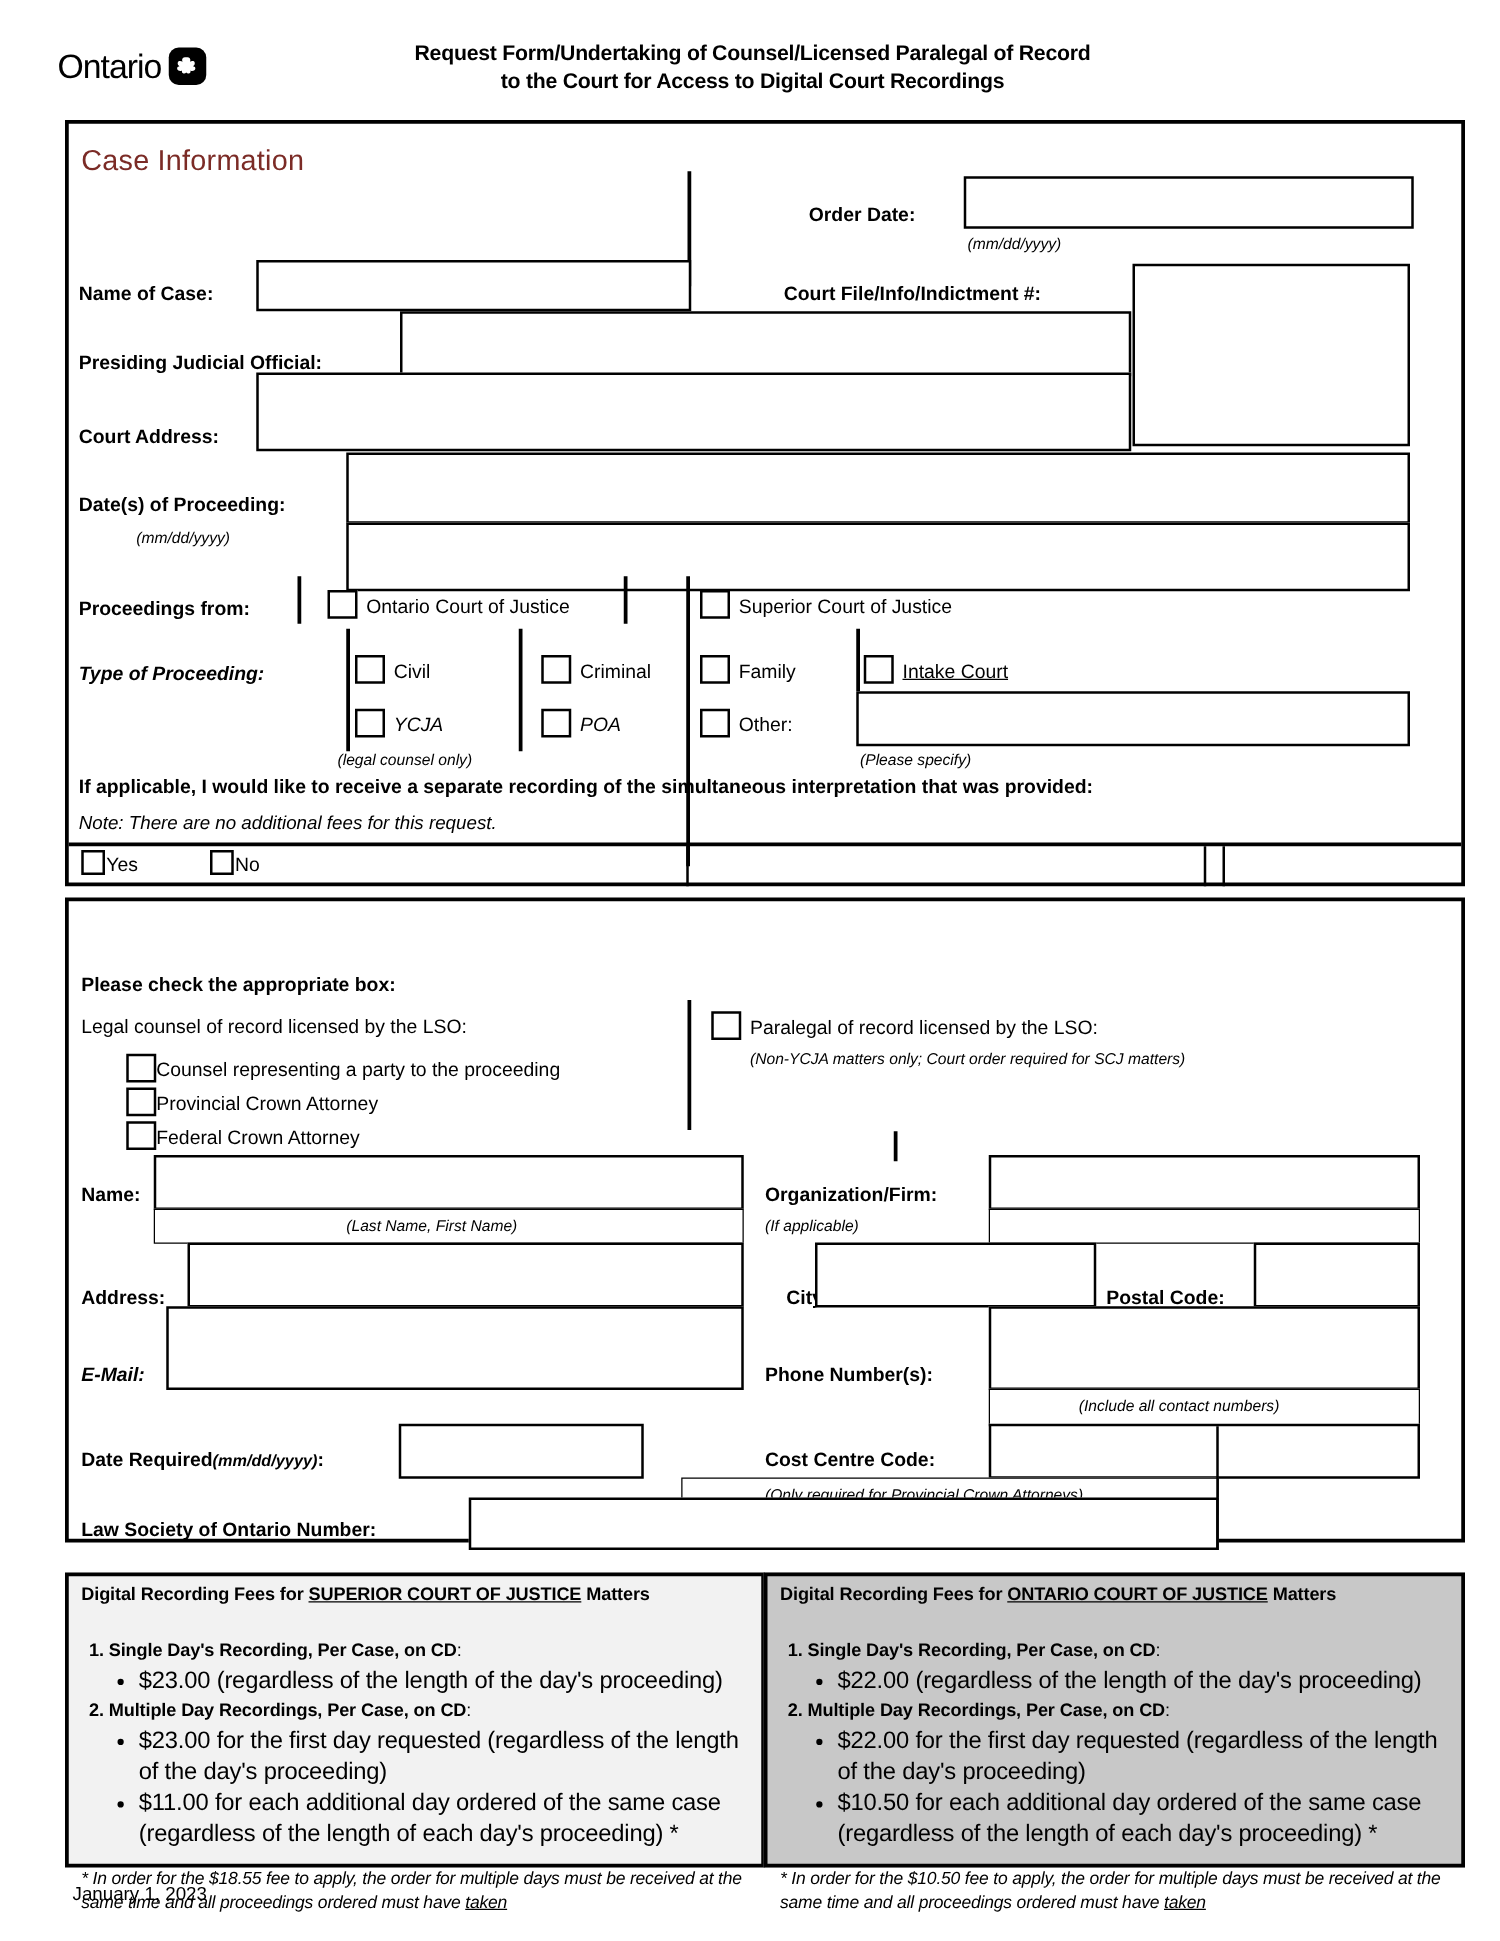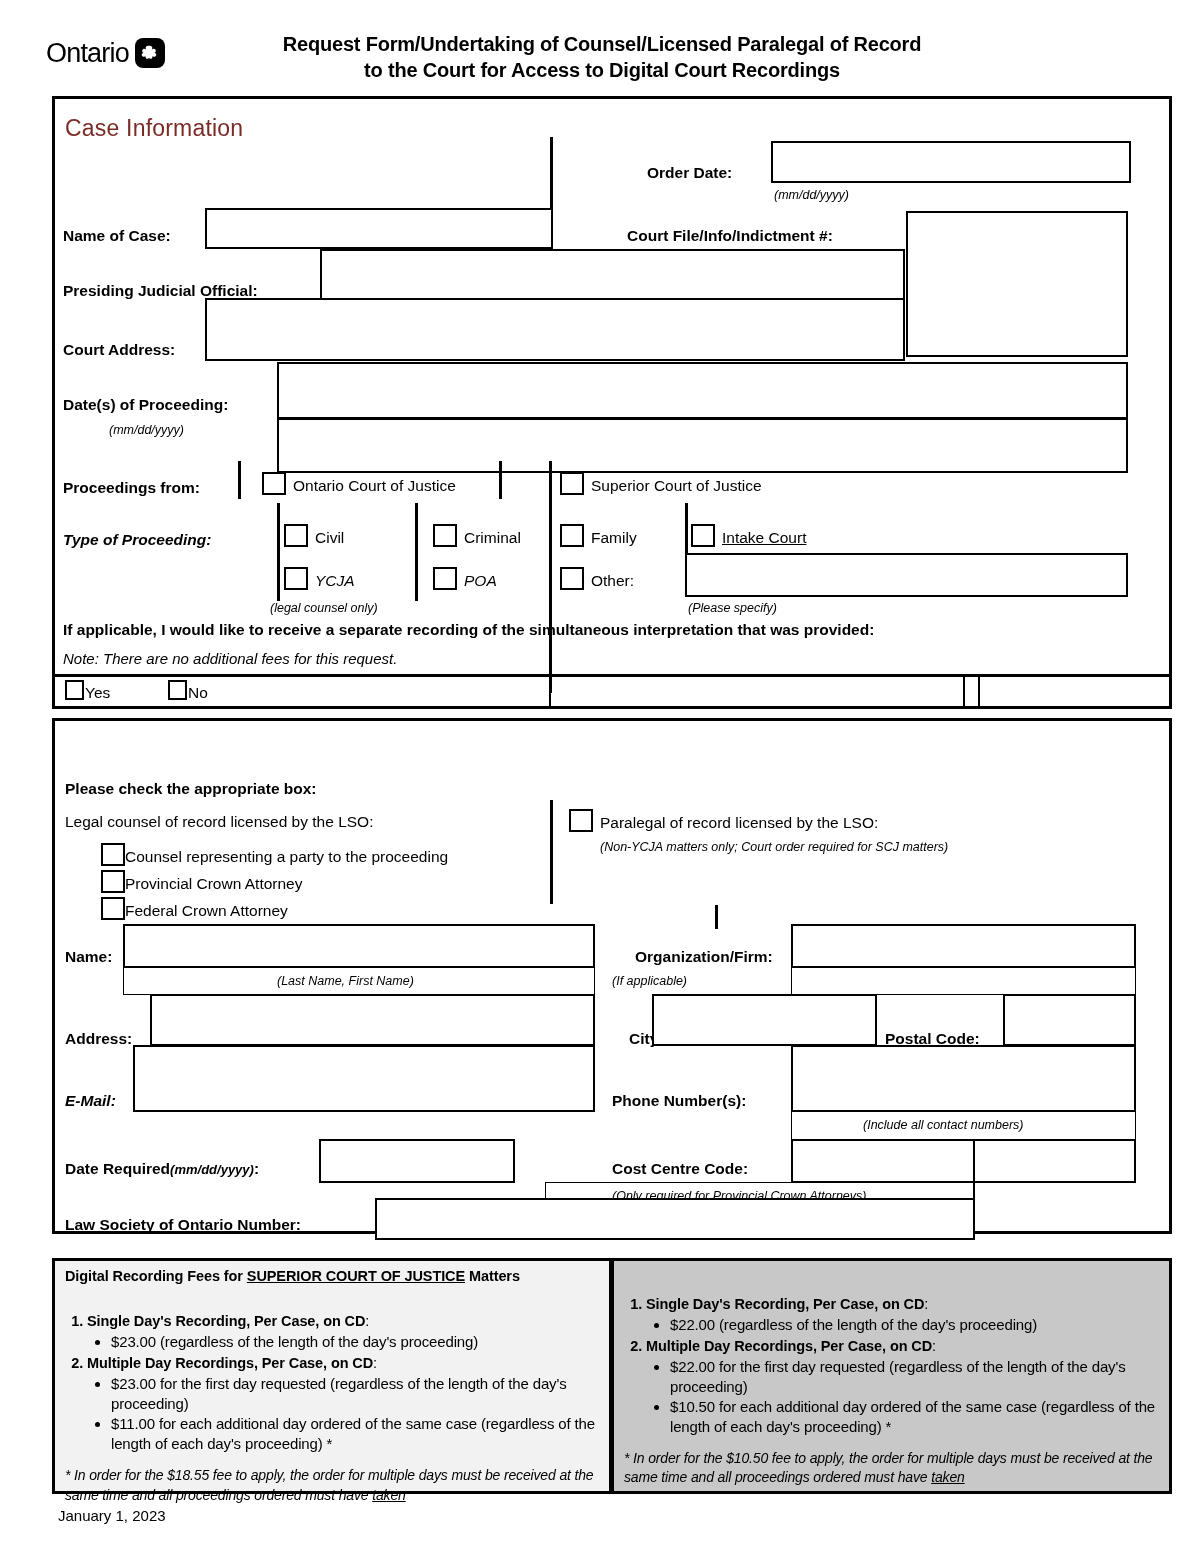--- a/index.html
+++ b/index.html
@@ -27,21 +27,21 @@
     font-weight: normal; font-size: 27px; letter-spacing: -0.8px;
     color: #000; line-height: 1;
   }
   .trillium-badge {
     width: 30px; height: 30px; background: #000; border-radius: 8px;
     display: flex; align-items: center; justify-content: center;
   }
   .title-block {
     position: absolute; left: 176px; top: 32px; width: 852px;
     text-align: center;
-    font-weight: bold; font-size: 20px; line-height: 1.28;
+    font-weight: bold; font-size: 17px; line-height: 1.28;
     letter-spacing: -0.2px;
   }
 
   
   .sec {
     position: absolute;
     border: 3px solid #000;
     background: #fff;
   }
   #case-section { left: 52px; top: 96px; width: 1120px; height: 613px; }
@@ -112,21 +112,21 @@
   }
   .fee-head u { text-decoration: underline; }
   .fee-list { margin: 26px 0 0 0; padding: 0 0 0 22px; }
   .fee-list > li {
     font-weight: bold; font-size: 14.5px; line-height: 1.45;
     margin-bottom: 1px; letter-spacing: -0.1px;
   }
   .fee-list > li > span.norm { font-weight: normal; }
   .fee-sub { list-style: disc; margin: 0 0 0 6px; padding: 0 0 0 18px; }
   .fee-sub > li {
-    font-weight: normal; font-size: 15px; line-height: 1.33;
+    font-weight: normal; font-size: 19px; line-height: 1.33;
     letter-spacing: -0.15px;
   }
   .fee-note {
     margin-top: 12px; font-style: italic; font-size: 14px;
     line-height: 1.4; letter-spacing: -0.15px;
   }
   .fee-note u { text-decoration: underline; }
 
   .footer-date {
     position: absolute; left: 58px; top: 1508px;
@@ -250,21 +250,21 @@
     <div class="cb cb-lg" style="left:514px; top:88px;"></div>
     <div class="lbl-plain" style="left:545px; top:94px;">Paralegal of record licensed by the LSO:</div>
     <div class="hint" style="left:545px; top:120px;">(Non-YCJA matters only; Court order required for SCJ matters)</div>
     <div class="vline" style="left:660px; top:184px; height:24px;"></div>
 
     <div class="lbl" style="left:10px; top:228px;">Name:</div>
     <div class="box" style="left:68px; top:203px; width:472px; height:44px;"></div>
     <div class="box-thin" style="left:68px; top:246px; width:472px; height:28px;"></div>
     <div class="hint" style="left:222px; top:254px;">(Last Name, First Name)</div>
 
-    <div class="lbl" style="left:580px; top:228px;">Organization/Firm:</div>
+    <div class="lbl" style="left:557px; top:228px;">Organization/Firm:</div>
     <div class="hint" style="left:557px; top:254px;">(If applicable)</div>
     <div class="box" style="left:736px; top:203px; width:345px; height:44px;"></div>
     <div class="box-thin" style="left:736px; top:246px; width:345px; height:28px;"></div>
 
     <div class="lbl" style="left:10px; top:310px;">Address:</div>
     <div class="box" style="left:95px; top:273px; width:445px; height:52px;"></div>
 
     <div class="lbl" style="left:557px; top:310px;margin-left:17px;">City:</div>
     <div class="box" style="left:597px; top:273px; width:225px; height:52px;"></div>
     <div class="lbl" style="left:830px; top:310px;">Postal Code:</div>
@@ -307,20 +307,21 @@
           <ul class="fee-sub">
             <li>$23.00 for the first day requested (regardless of the length of the day's proceeding)</li>
             <li>$11.00 for each additional day ordered of the same case (regardless of the length of each day's proceeding) *</li>
           </ul>
         </li>
       </ol>
       <div class="fee-note"><span>* In order for the $18.55 fee to apply, the order for multiple days must be received at the same time and all proceedings ordered must have </span><u>taken</u></div>
     </div>
 
     <div class="fee-panel" id="fee-ocj">
+      <div class="fee-head"><span>Digital Recording Fees for </span><u>ONTARIO COURT OF JUSTICE</u><span> Matters</span></div>
       <ol class="fee-list">
         <li>
           <span>Single Day's Recording, Per Case, on CD</span><span class="norm">:</span>
           <ul class="fee-sub">
             <li>$22.00 (regardless of the length of the day's proceeding)</li>
           </ul>
         </li>
         <li>
           <span>Multiple Day Recordings, Per Case, on CD</span><span class="norm">:</span>
           <ul class="fee-sub">

